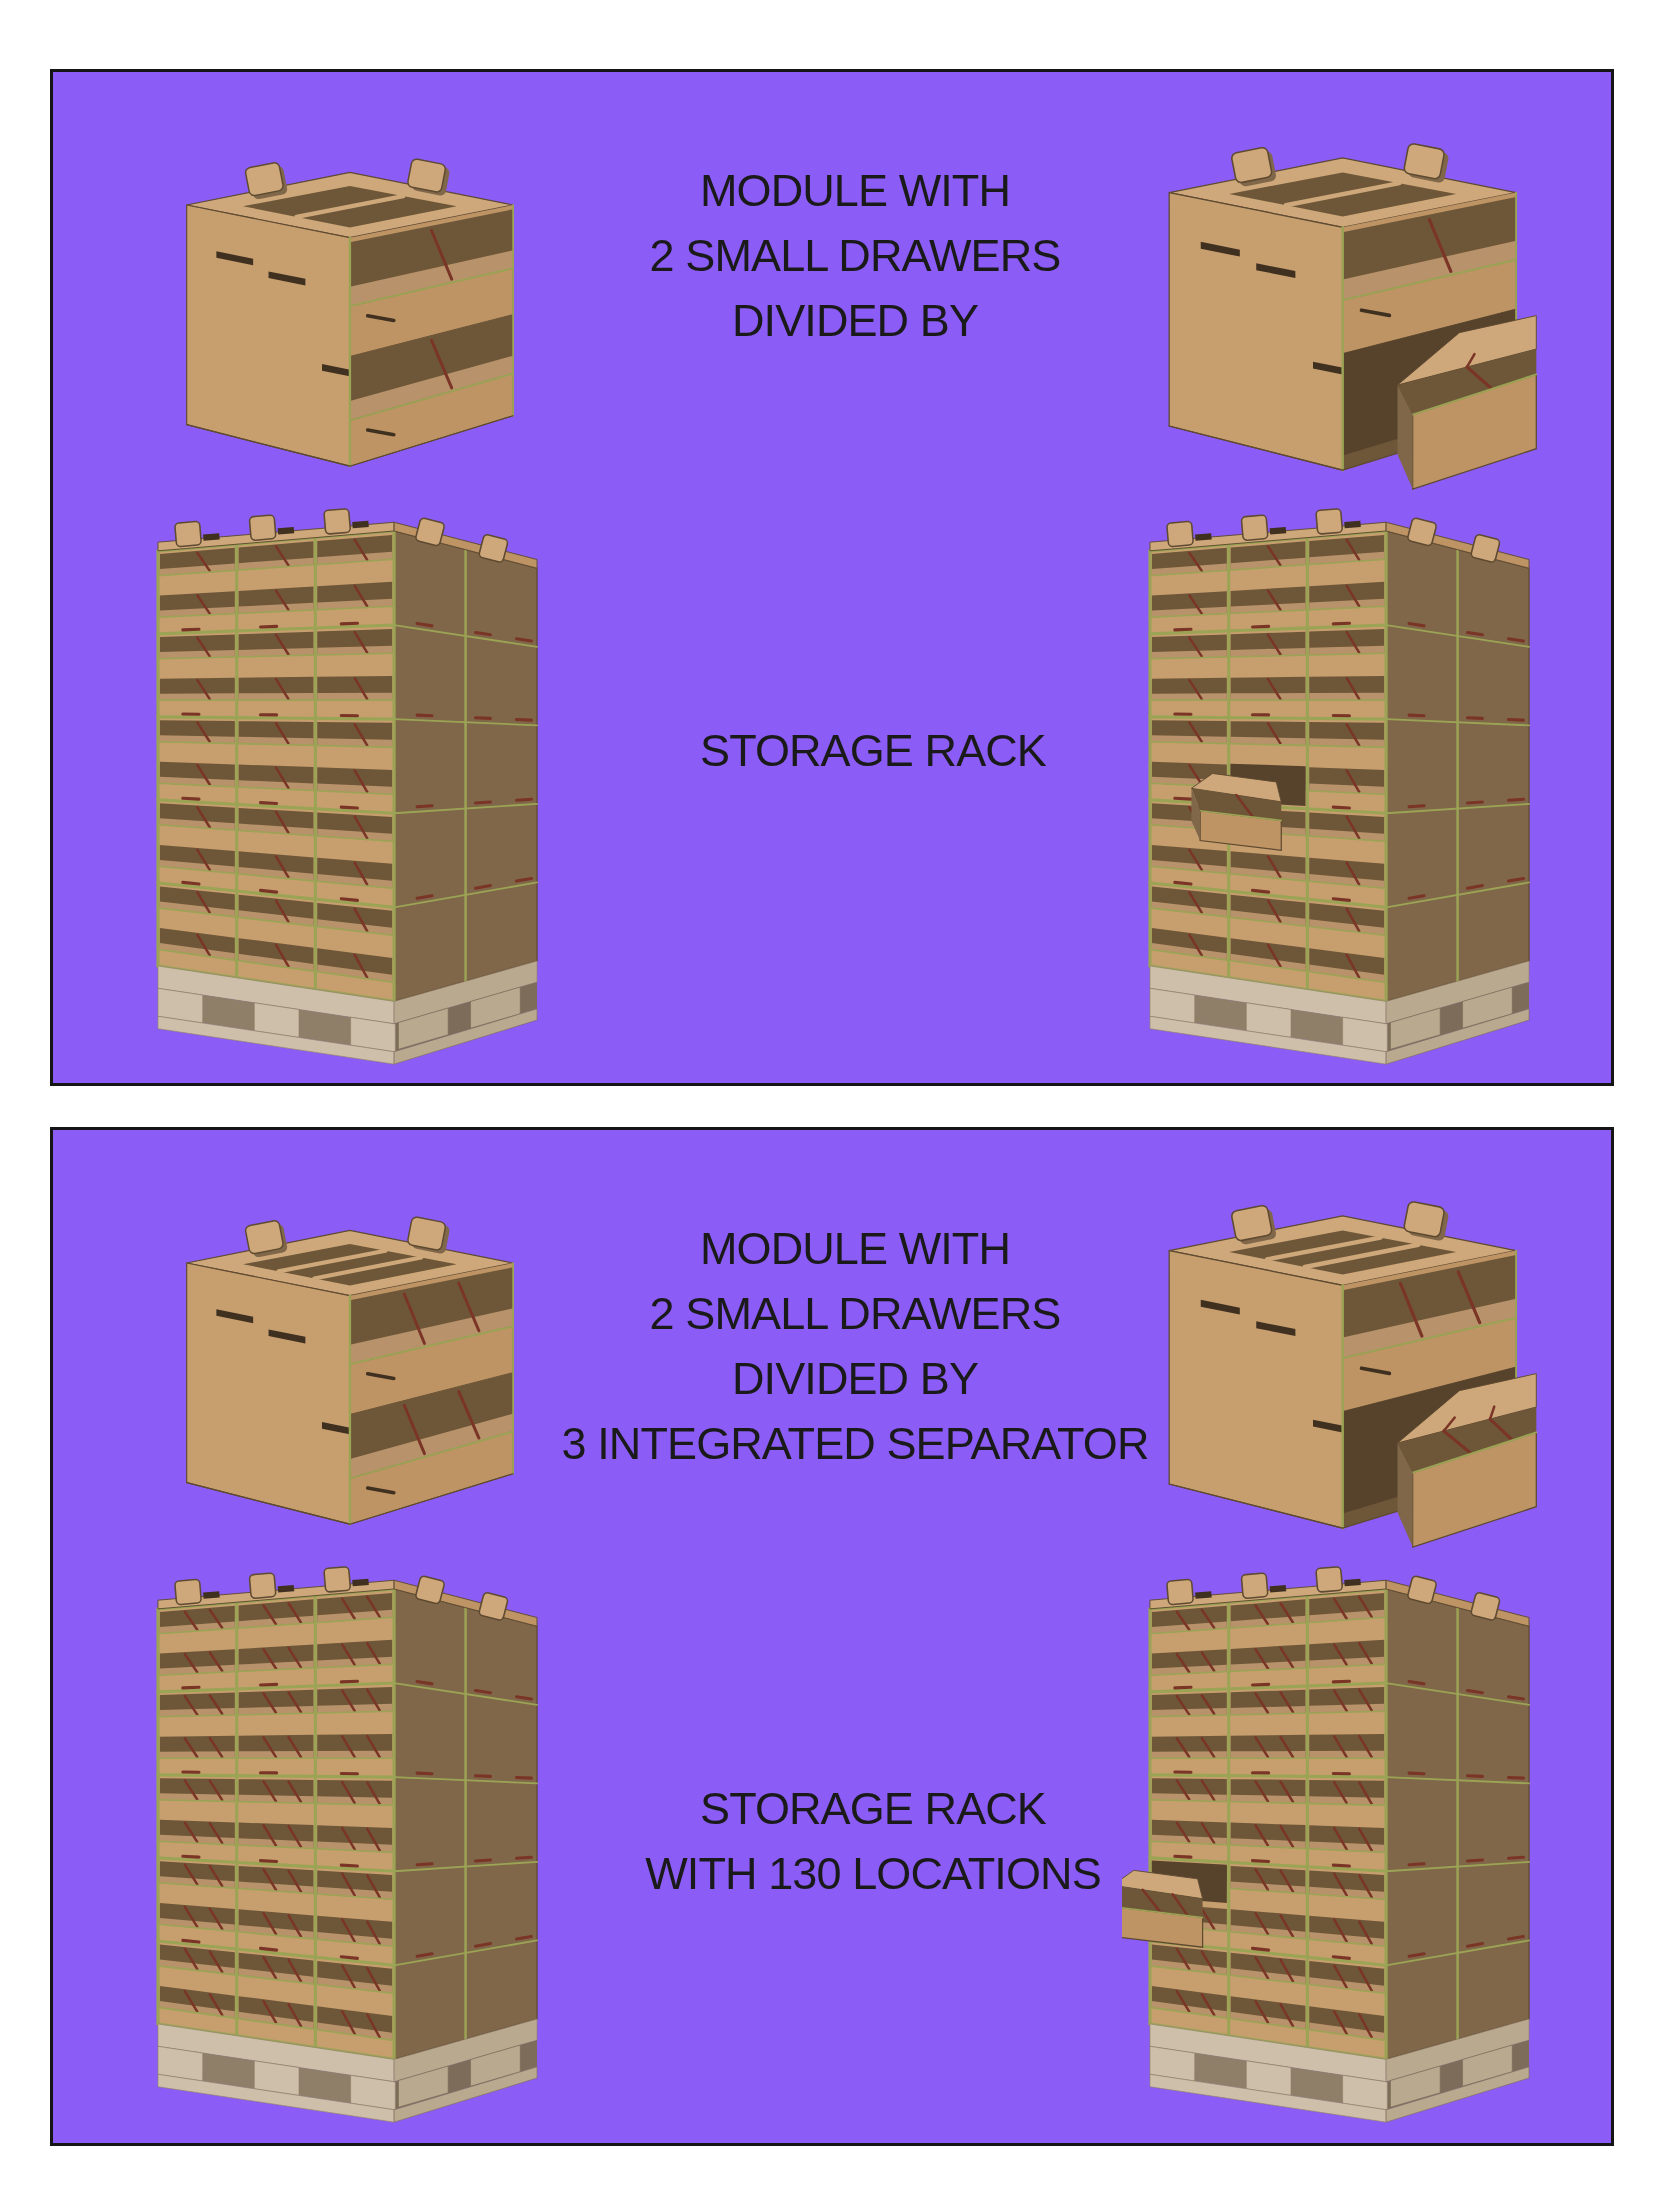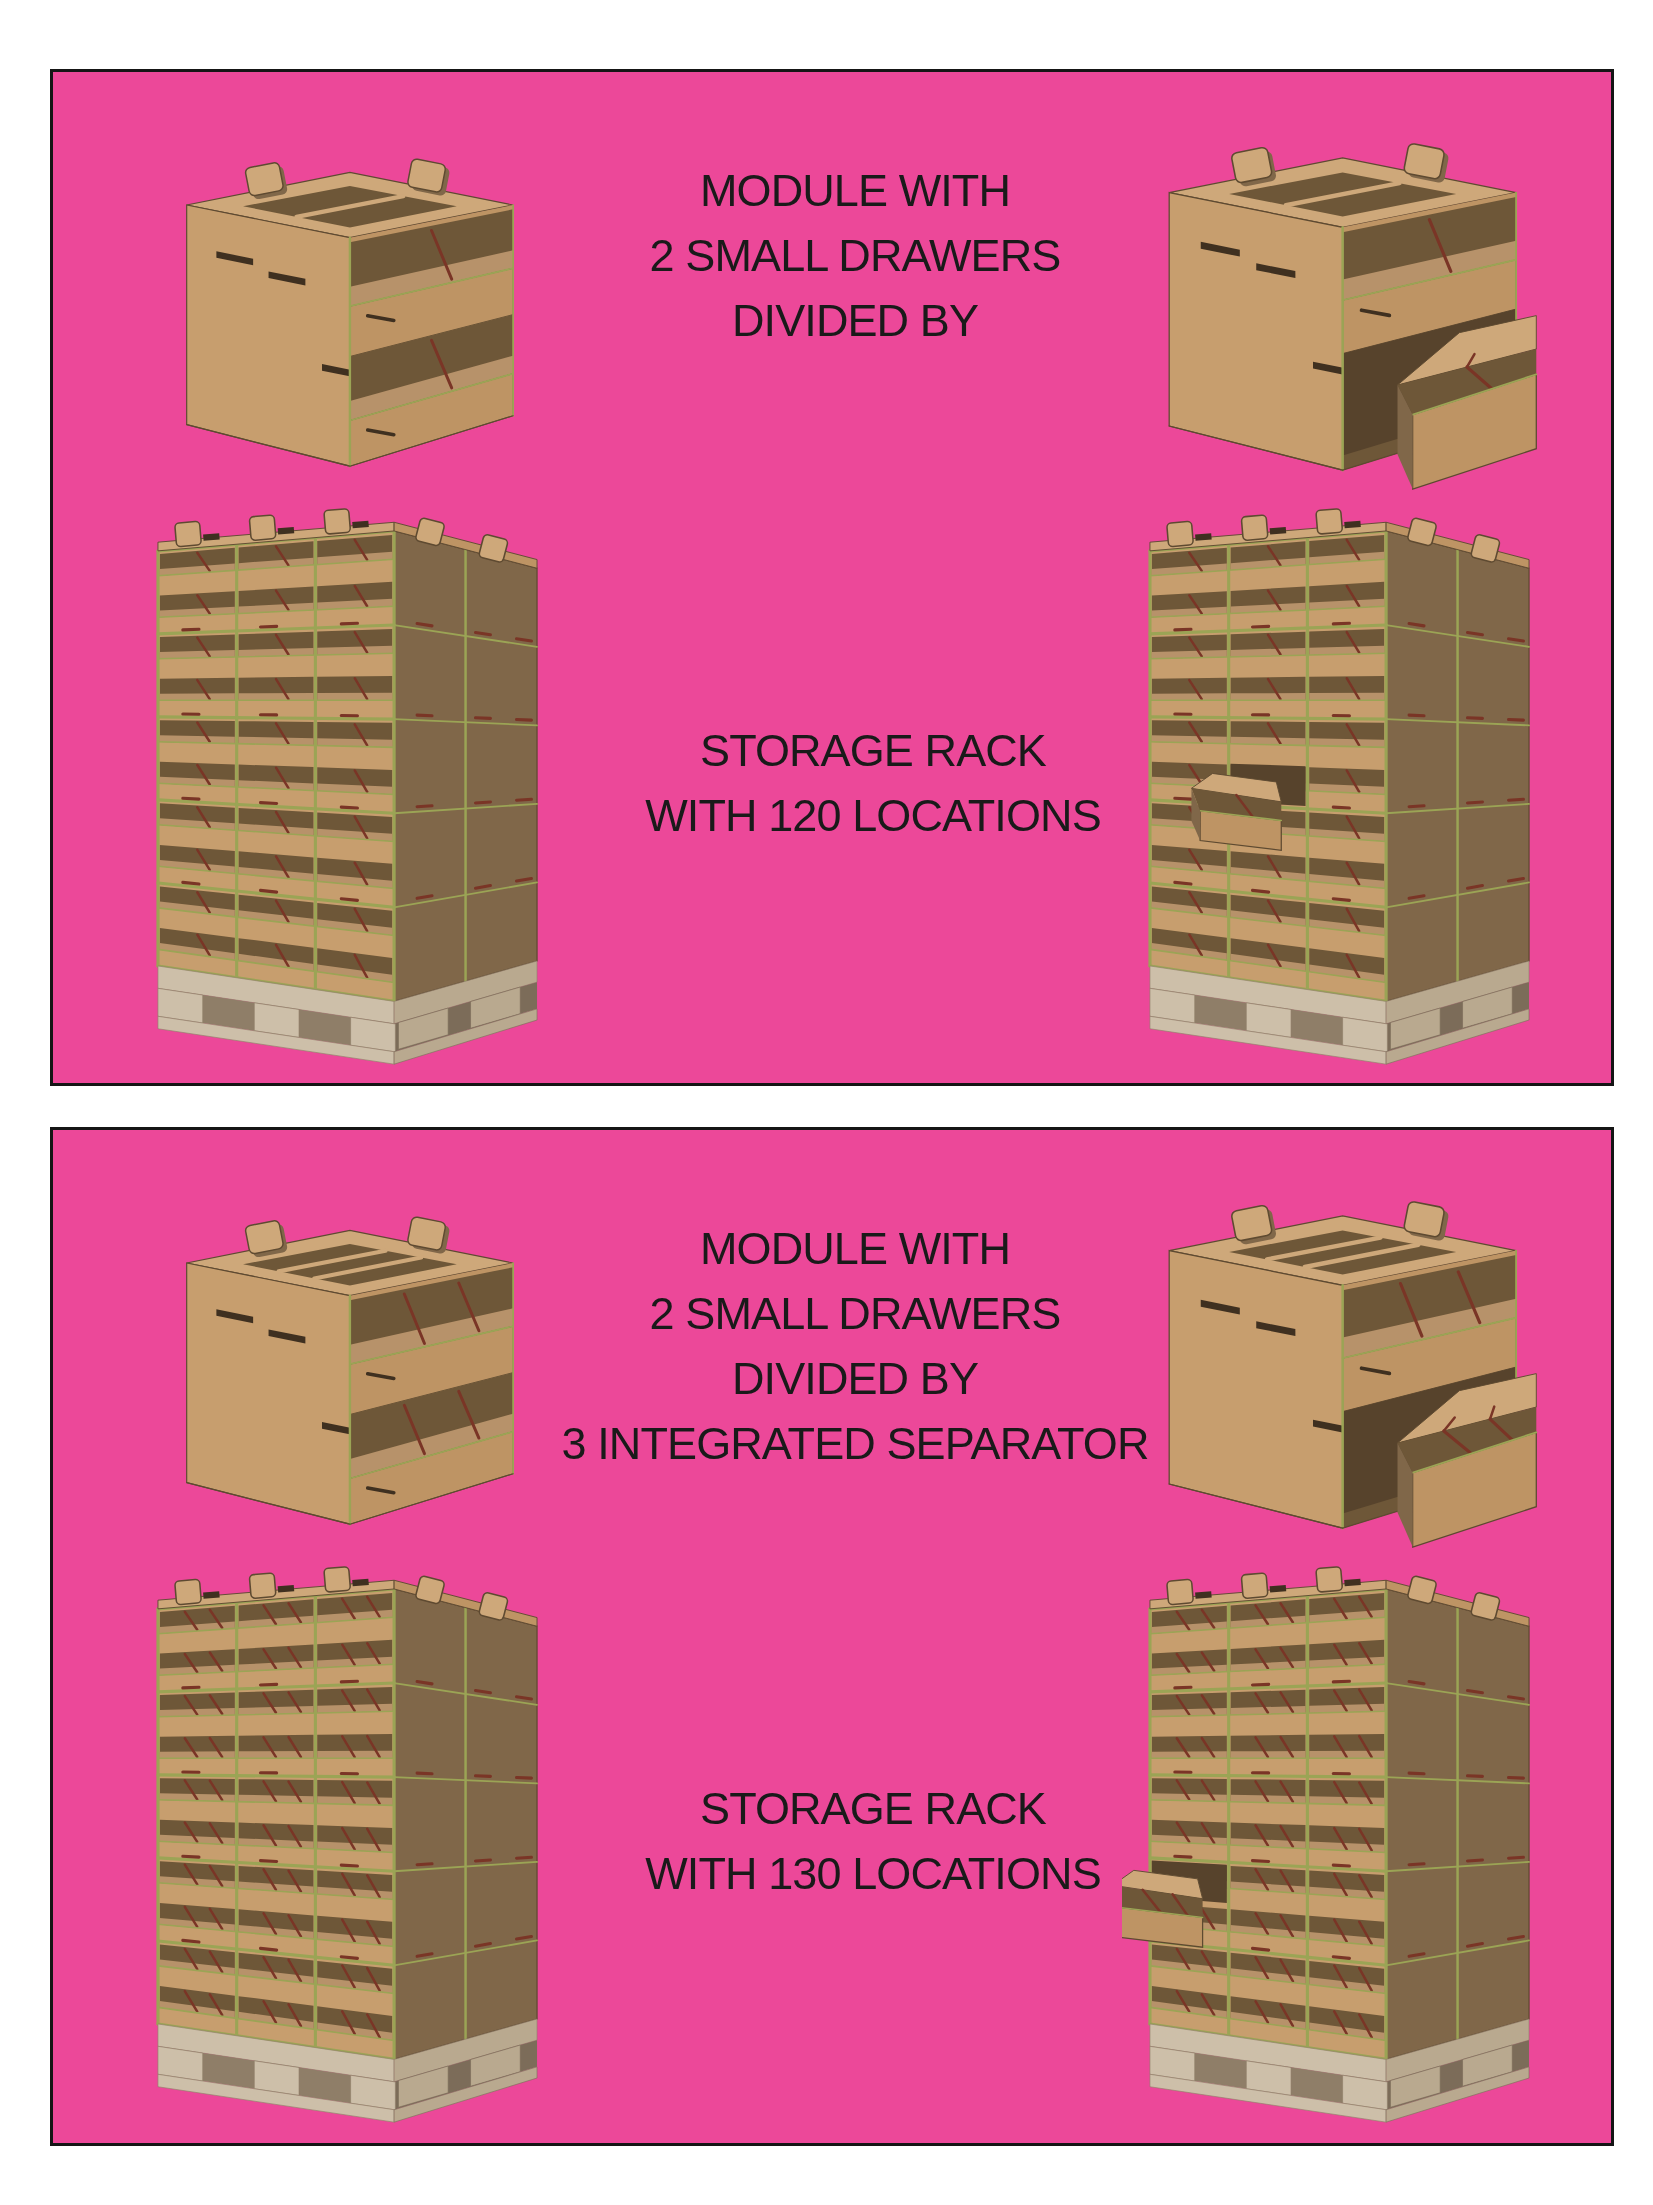--- a/index.html
+++ b/index.html
@@ -2,21 +2,21 @@
 <html style="font-size:9.8px"><head>
 <meta charset="utf-8">
 <style>
   html,body{margin:0;padding:0;}
   body{
     width:1654px;height:2205px;position:relative;background:#ffffff;
     font-family:"Liberation Sans", sans-serif;
   }
   .panel{
     position:absolute;left:50px;width:1564px;
-    border:3.7px solid #151515;box-sizing:border-box;background:#ec4899;
+    border:3.7px solid #151515;box-sizing:border-box;background:#8b5cf6;
   }
   #panel-1{top:69px;height:1017px;}
   #panel-2{top:1127px;height:1019px;}
   .fig{position:absolute;}
   .fig svg{display:block;}
   .caption{
     position:absolute;text-align:center;color:#1a1a1a;
     font-size:45px;line-height:65px;letter-spacing:-0.9px;font-weight:400;
     white-space:nowrap;
   }
@@ -434,21 +434,20 @@
       </svg>
     </div>
 
   <div class="caption module-caption">
     <div>MODULE WITH</div>
     <div>2 SMALL DRAWERS</div>
     <div>DIVIDED BY</div>
   </div>
   <div class="caption rack-caption">
     <div>STORAGE RACK</div>
-    <div>WITH 120 LOCATIONS</div>
   </div>
 </section>
 
 <section class="panel" id="panel-2">
   <div class="fig" style="left:92px;top:44px;">
       <svg viewBox="0 0 660 620" width="392" height="368">
         <polygon points="70.0,150.0 345.0,95.0 620.0,150.0 345.0,205.0" fill="#CEA87A" stroke="#5E4A31" stroke-width="2"></polygon>
         <polygon points="165.0,152.0 345.0,118.0 525.0,152.0 345.0,188.0" fill="#6E5738"></polygon>
         <line x1="225" y1="164" x2="405" y2="129.33333333333334" stroke="#CEA87A" stroke-width="7" stroke-linecap="round"></line>
         <line x1="285" y1="176" x2="465" y2="140.66666666666666" stroke="#CEA87A" stroke-width="7" stroke-linecap="round"></line>

